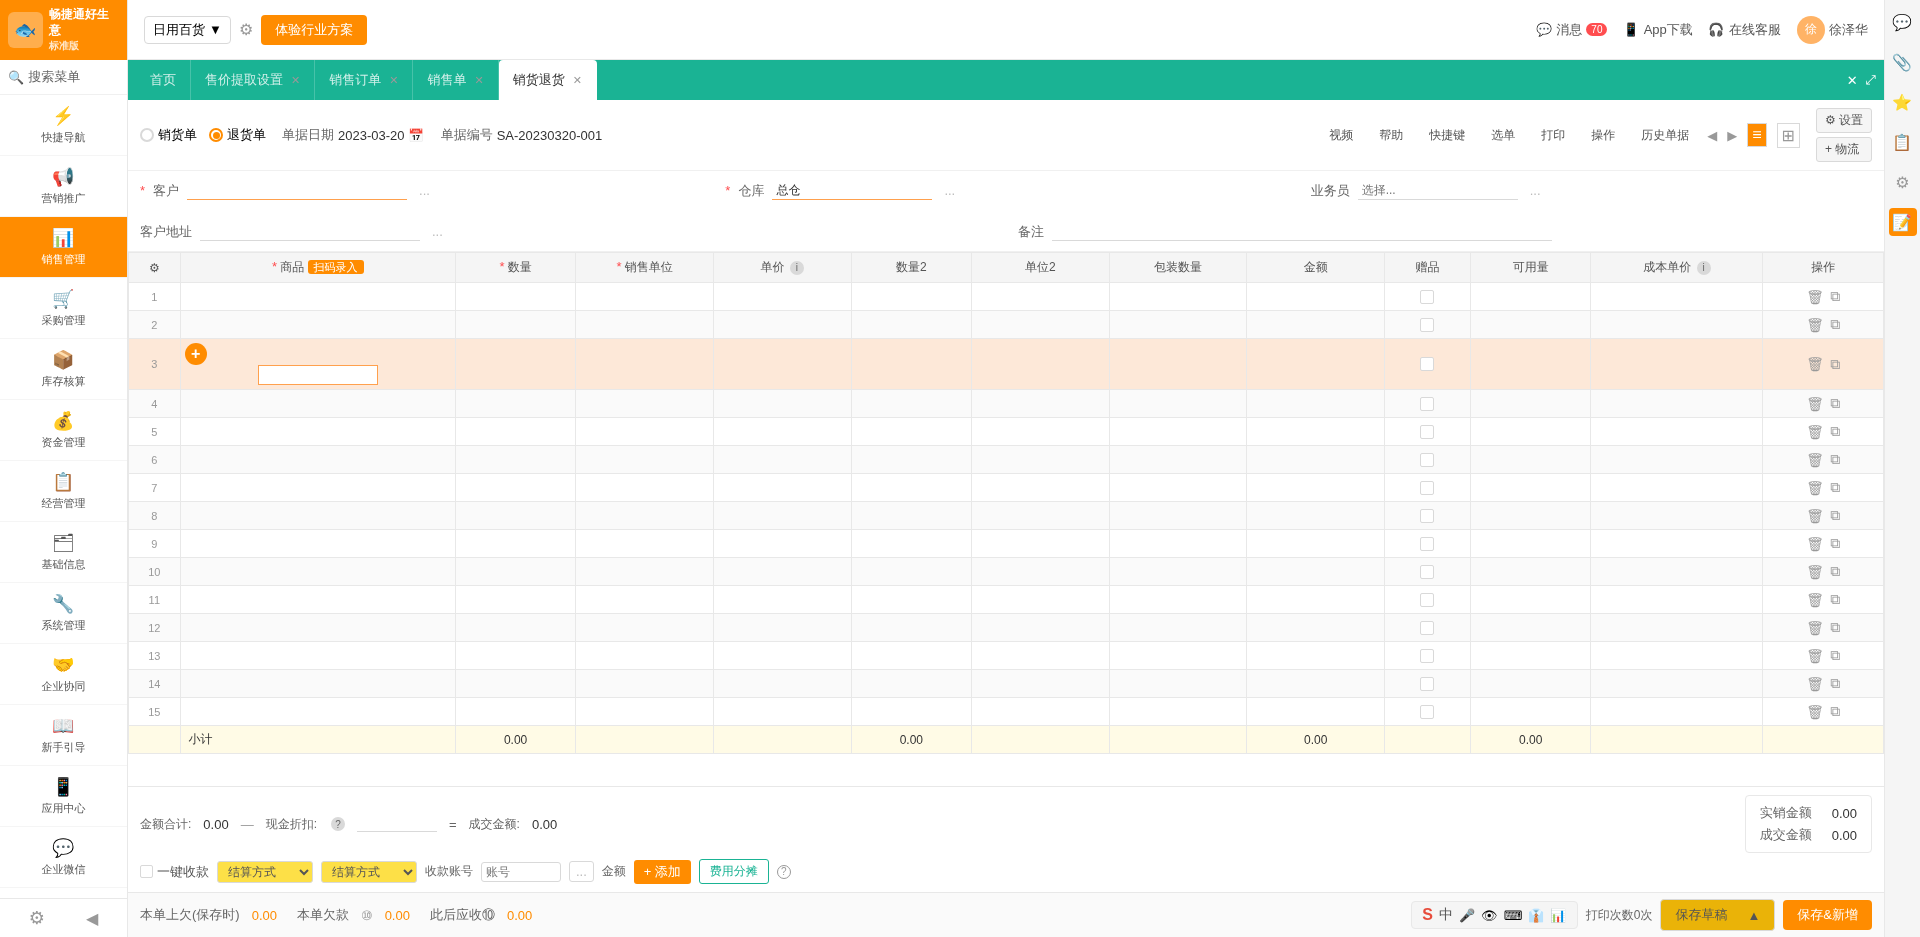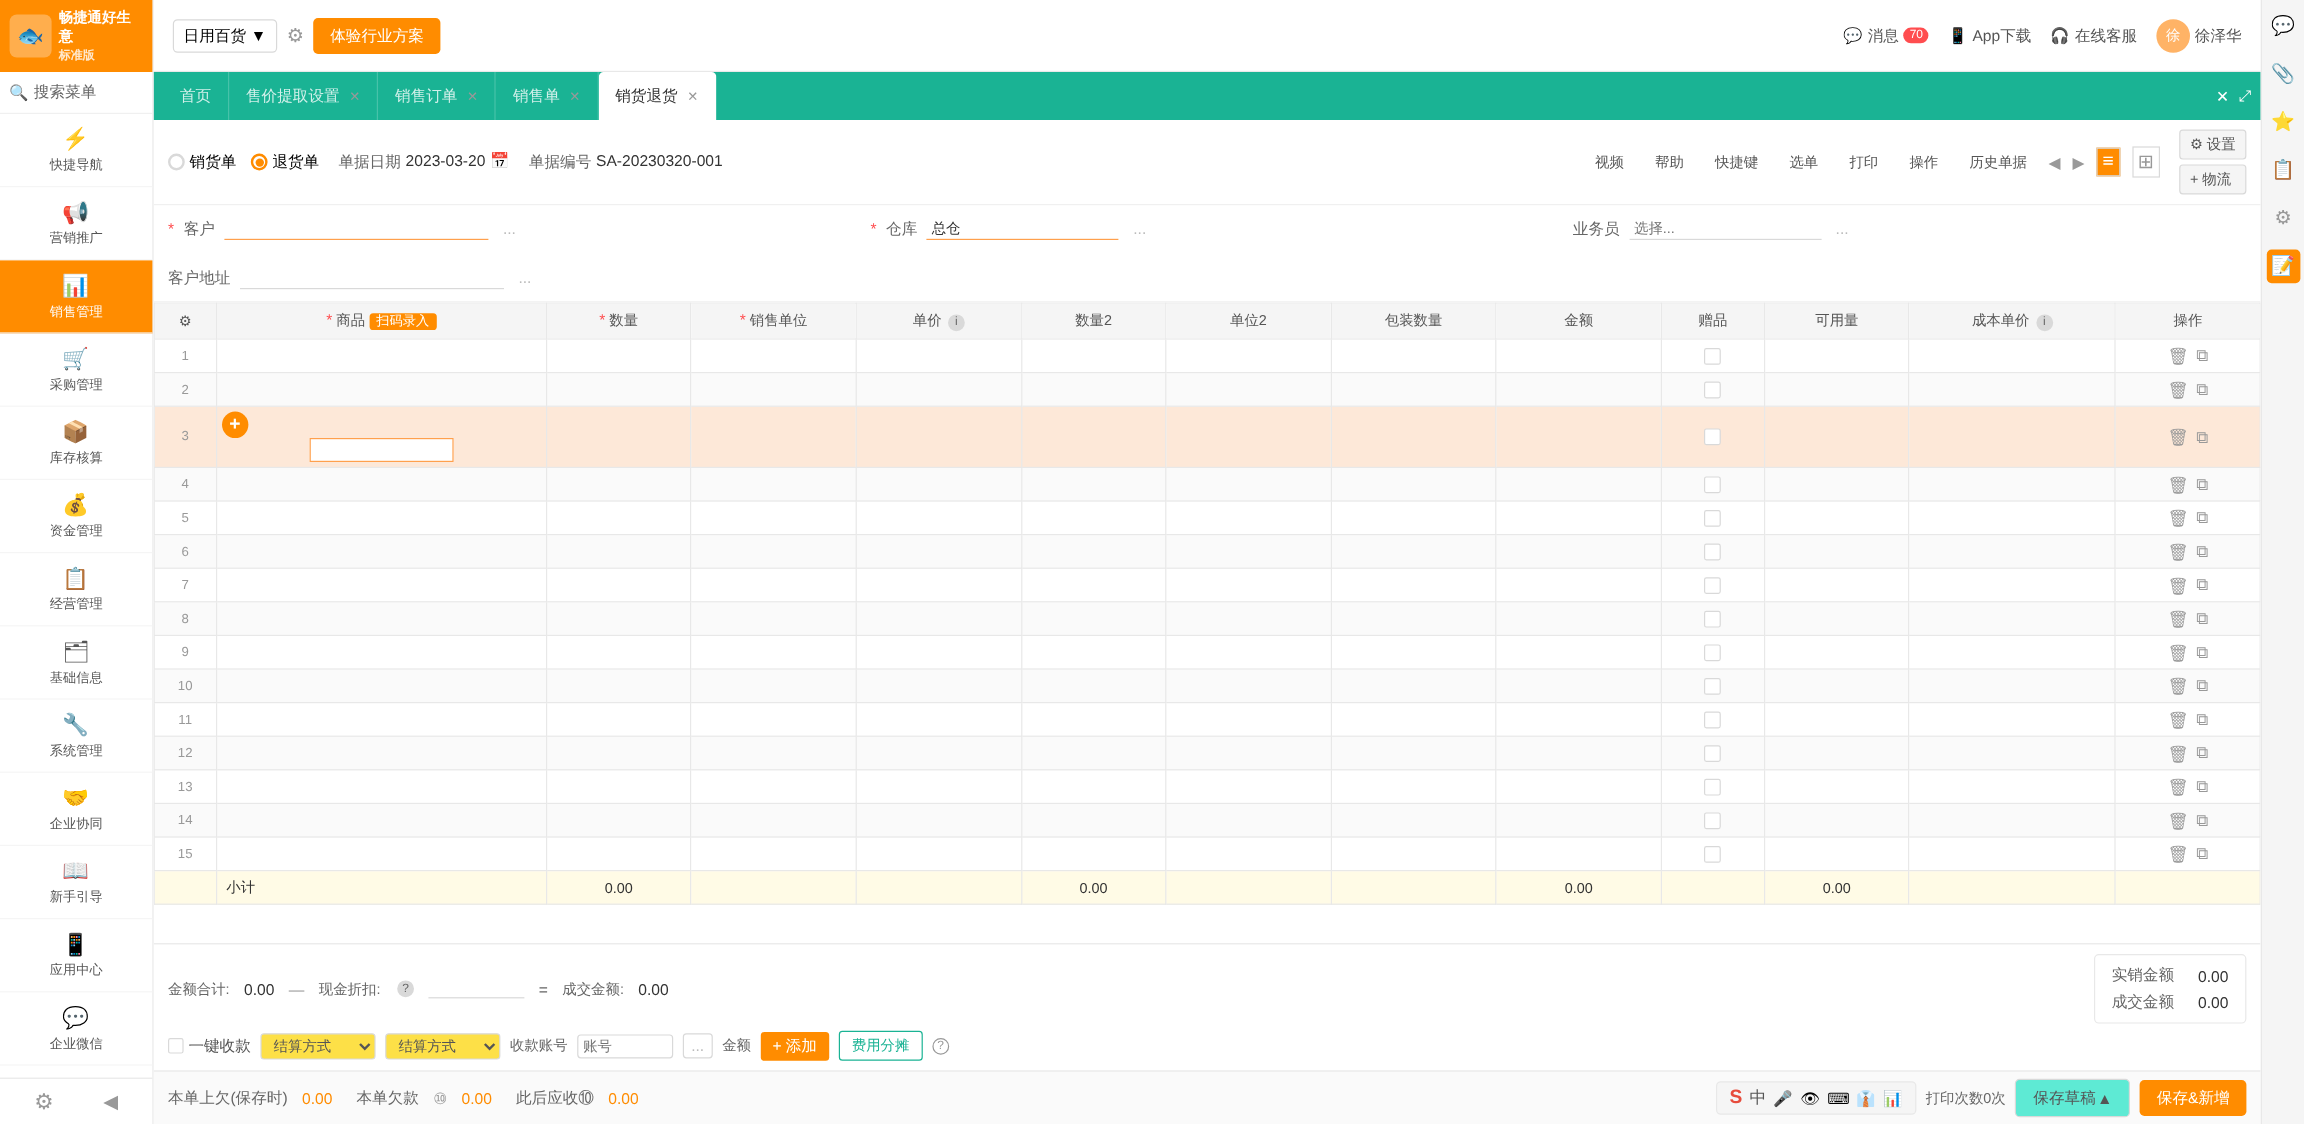--- a/index.html
+++ b/index.html
@@ -40,21 +40,21 @@
     .tabs-actions { margin-left: auto; display: flex; align-items: center; gap: 8px; color: white; }
 
     
     .content { flex: 1; background: #fff; display: flex; flex-direction: column; overflow: hidden; }
     .toolbar-btn { display: flex; align-items: center; gap: 3px; padding: 3px 8px; border: none; background: none; cursor: pointer; color: #555; font-size: 12px; }
     .radio-group { display: flex; align-items: center; gap: 12px; }
     .radio-item { display: flex; align-items: center; gap: 4px; cursor: pointer; justify-content: flex-end; }
     .radio-dot { width: 14px; height: 14px; border-radius: 50%; border: 2px solid #d9d9d9; display: flex; align-items: center; justify-content: center; }
     .radio-dot.checked { border-color: #ff8c00; }
     .radio-dot.checked::after { content: ''; width: 7px; height: 7px; border-radius: 50%; background: #ff8c00; }
-    .date-field { display: flex; align-items: flex-start; gap: 4px; color: #333; }
+    .date-field { display: flex; align-items: center; gap: 4px; color: #333; }
 
     
     .form-area { padding: 10px 12px; border-bottom: 1px solid #f0f0f0; display: flex; gap: 16px; flex-wrap: wrap; flex-shrink: 0; }
     .form-label { color: #666; white-space: nowrap; }
     .form-required { color: #ff4d4f; }
     .form-input { border: none; border-bottom: 1px solid #ffa04d; width: 200px; padding: 2px 4px; outline: none; color: #333; }
     .form-input-plain { border: none; border-bottom: 1px solid #d9d9d9; width: 200px; padding: 2px 4px; color: #333; }
     .form-dots { color: #bbb; margin-left: 4px; }
     .form-row { display: flex; align-items: center; gap: 24px; width: 100%; }
     .form-col { display: flex; align-items: center; gap: 8px; flex: 1; }
@@ -89,21 +89,21 @@
     .select-input { border: 1px solid #d9d9d9; border-radius: 3px; padding: 2px 20px 2px 6px; background: #fde047; font-size: 12px; color: #555; cursor: pointer; position: relative; }
     .dots-btn { color: #bbb; padding: 2px 6px; border: 1px solid #d9d9d9; border-radius: 3px; background: #fff; cursor: pointer; }
     .add-btn { background: #ff8c00; color: white; border: none; border-radius: 3px; padding: 3px 10px; cursor: pointer; font-size: 12px; }
     .fee-btn { border: 1px solid #1ab394; color: #1ab394; background: #fff; border-radius: 3px; padding: 3px 10px; cursor: pointer; font-size: 12px; }
     .help-icon { display: inline-flex; width: 14px; height: 14px; border-radius: 50%; border: 1px solid #999; color: #999; font-size: 10px; align-items: center; justify-content: center; cursor: pointer; }
 
     
     .page-footer { display: flex; align-items: center; padding: 6px 12px; border-top: 1px solid #e8e8e8; background: #fafafa; flex-shrink: 0; }
     .footer-info { display: flex; align-items: center; gap: 12px; flex: 1; color: #666; font-size: 12px; }
     .print-info { color: #666; font-size: 12px; }
-    .save-draft-btn { background: #5eead4; border: 1px solid #d9d9d9; border-radius: 4px; padding: 6px 14px; cursor: pointer; font-size: 13px; color: #555; display: flex; align-items: center; gap: 1px; }
+    .save-draft-btn { background: #eab308; border: 1px solid #d9d9d9; border-radius: 4px; padding: 6px 14px; cursor: pointer; font-size: 13px; color: #555; display: flex; align-items: center; gap: 20px; }
     .save-new-btn { background: #ff8c00; color: white; border: none; border-radius: 4px; padding: 6px 14px; cursor: pointer; font-size: 13px; }
     .summary-panel { background: #fff; border: 1px solid #e8e8e8; border-radius: 4px; padding: 6px 14px; font-size: 12px; }
     .summary-panel-row { display: flex; align-items: center; justify-content: space-between; gap: 20px; padding: 2px 0; }
     .sp-label { color: #666; }
     .sp-value { color: #333; font-weight: 500; }
 
     
     .right-panel { width: 36px; background: #f5f5f5; border-left: 1px solid #e8e8e8; display: flex; flex-direction: column; align-items: center; padding: 8px 0; gap: 12px; flex-shrink: 0; }
     .rp-icon { color: #999; cursor: pointer; font-size: 16px; display: flex; align-items: center; justify-content: center; width: 28px; height: 28px; border-radius: 4px; }
     .rp-icon.active { background: #ff8c00; color: white; }
@@ -308,20 +308,24 @@
           <span class="form-label">业务员</span>
           <input type="text" class="form-input-plain" style="width: 160px;" placeholder="选择...">
           <span class="form-dots">...</span>
         </div>
       </div>
       <div class="form-row" style="margin-top:6px;">
         <div class="form-col">
           <span class="form-label">客户地址</span>
           <input type="text" class="form-input-plain" style="width: 220px;">
           <span class="form-dots">...</span>
+        </div>
+        <div class="form-col">
+          <span class="form-label">备注</span>
+          <input type="text" class="form-input-plain" style="width: 500px;">
         </div>
       </div>
     </div>
 
     <div class="table-area">
       <table class="data-table">
         <thead>
           <tr>
             <th class="th-settings">⚙</th>
             <th style="width:160px;">

